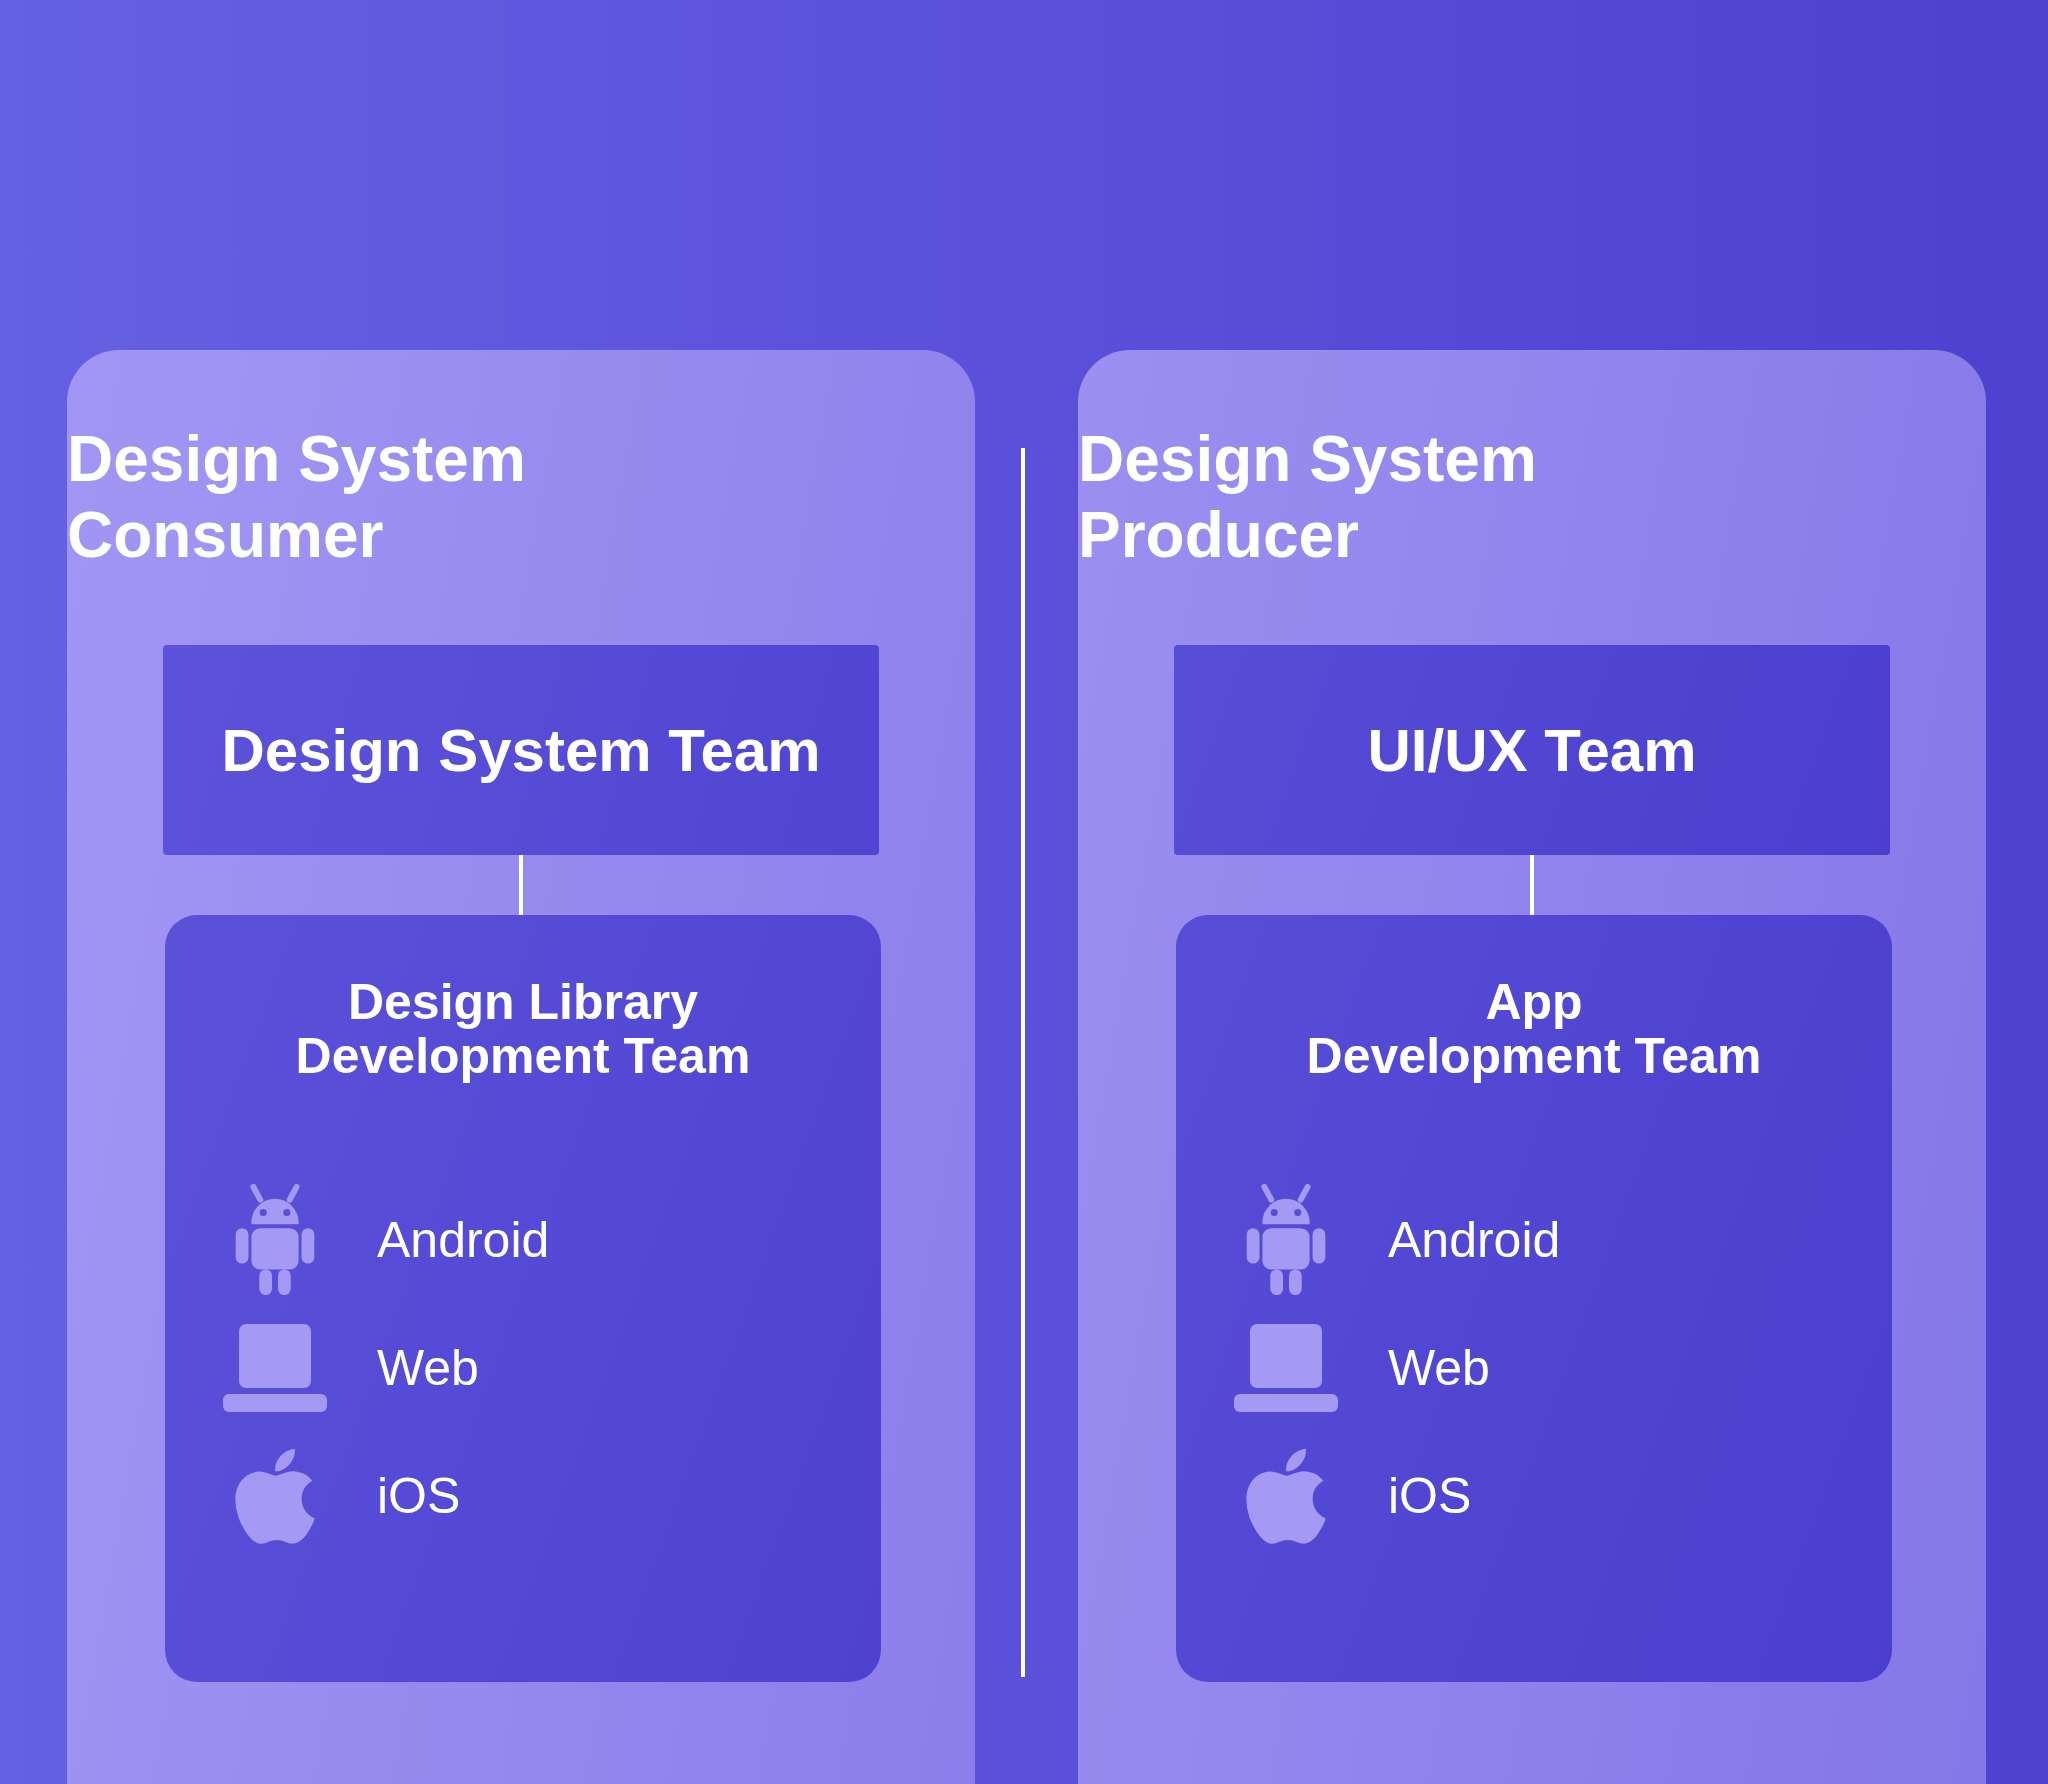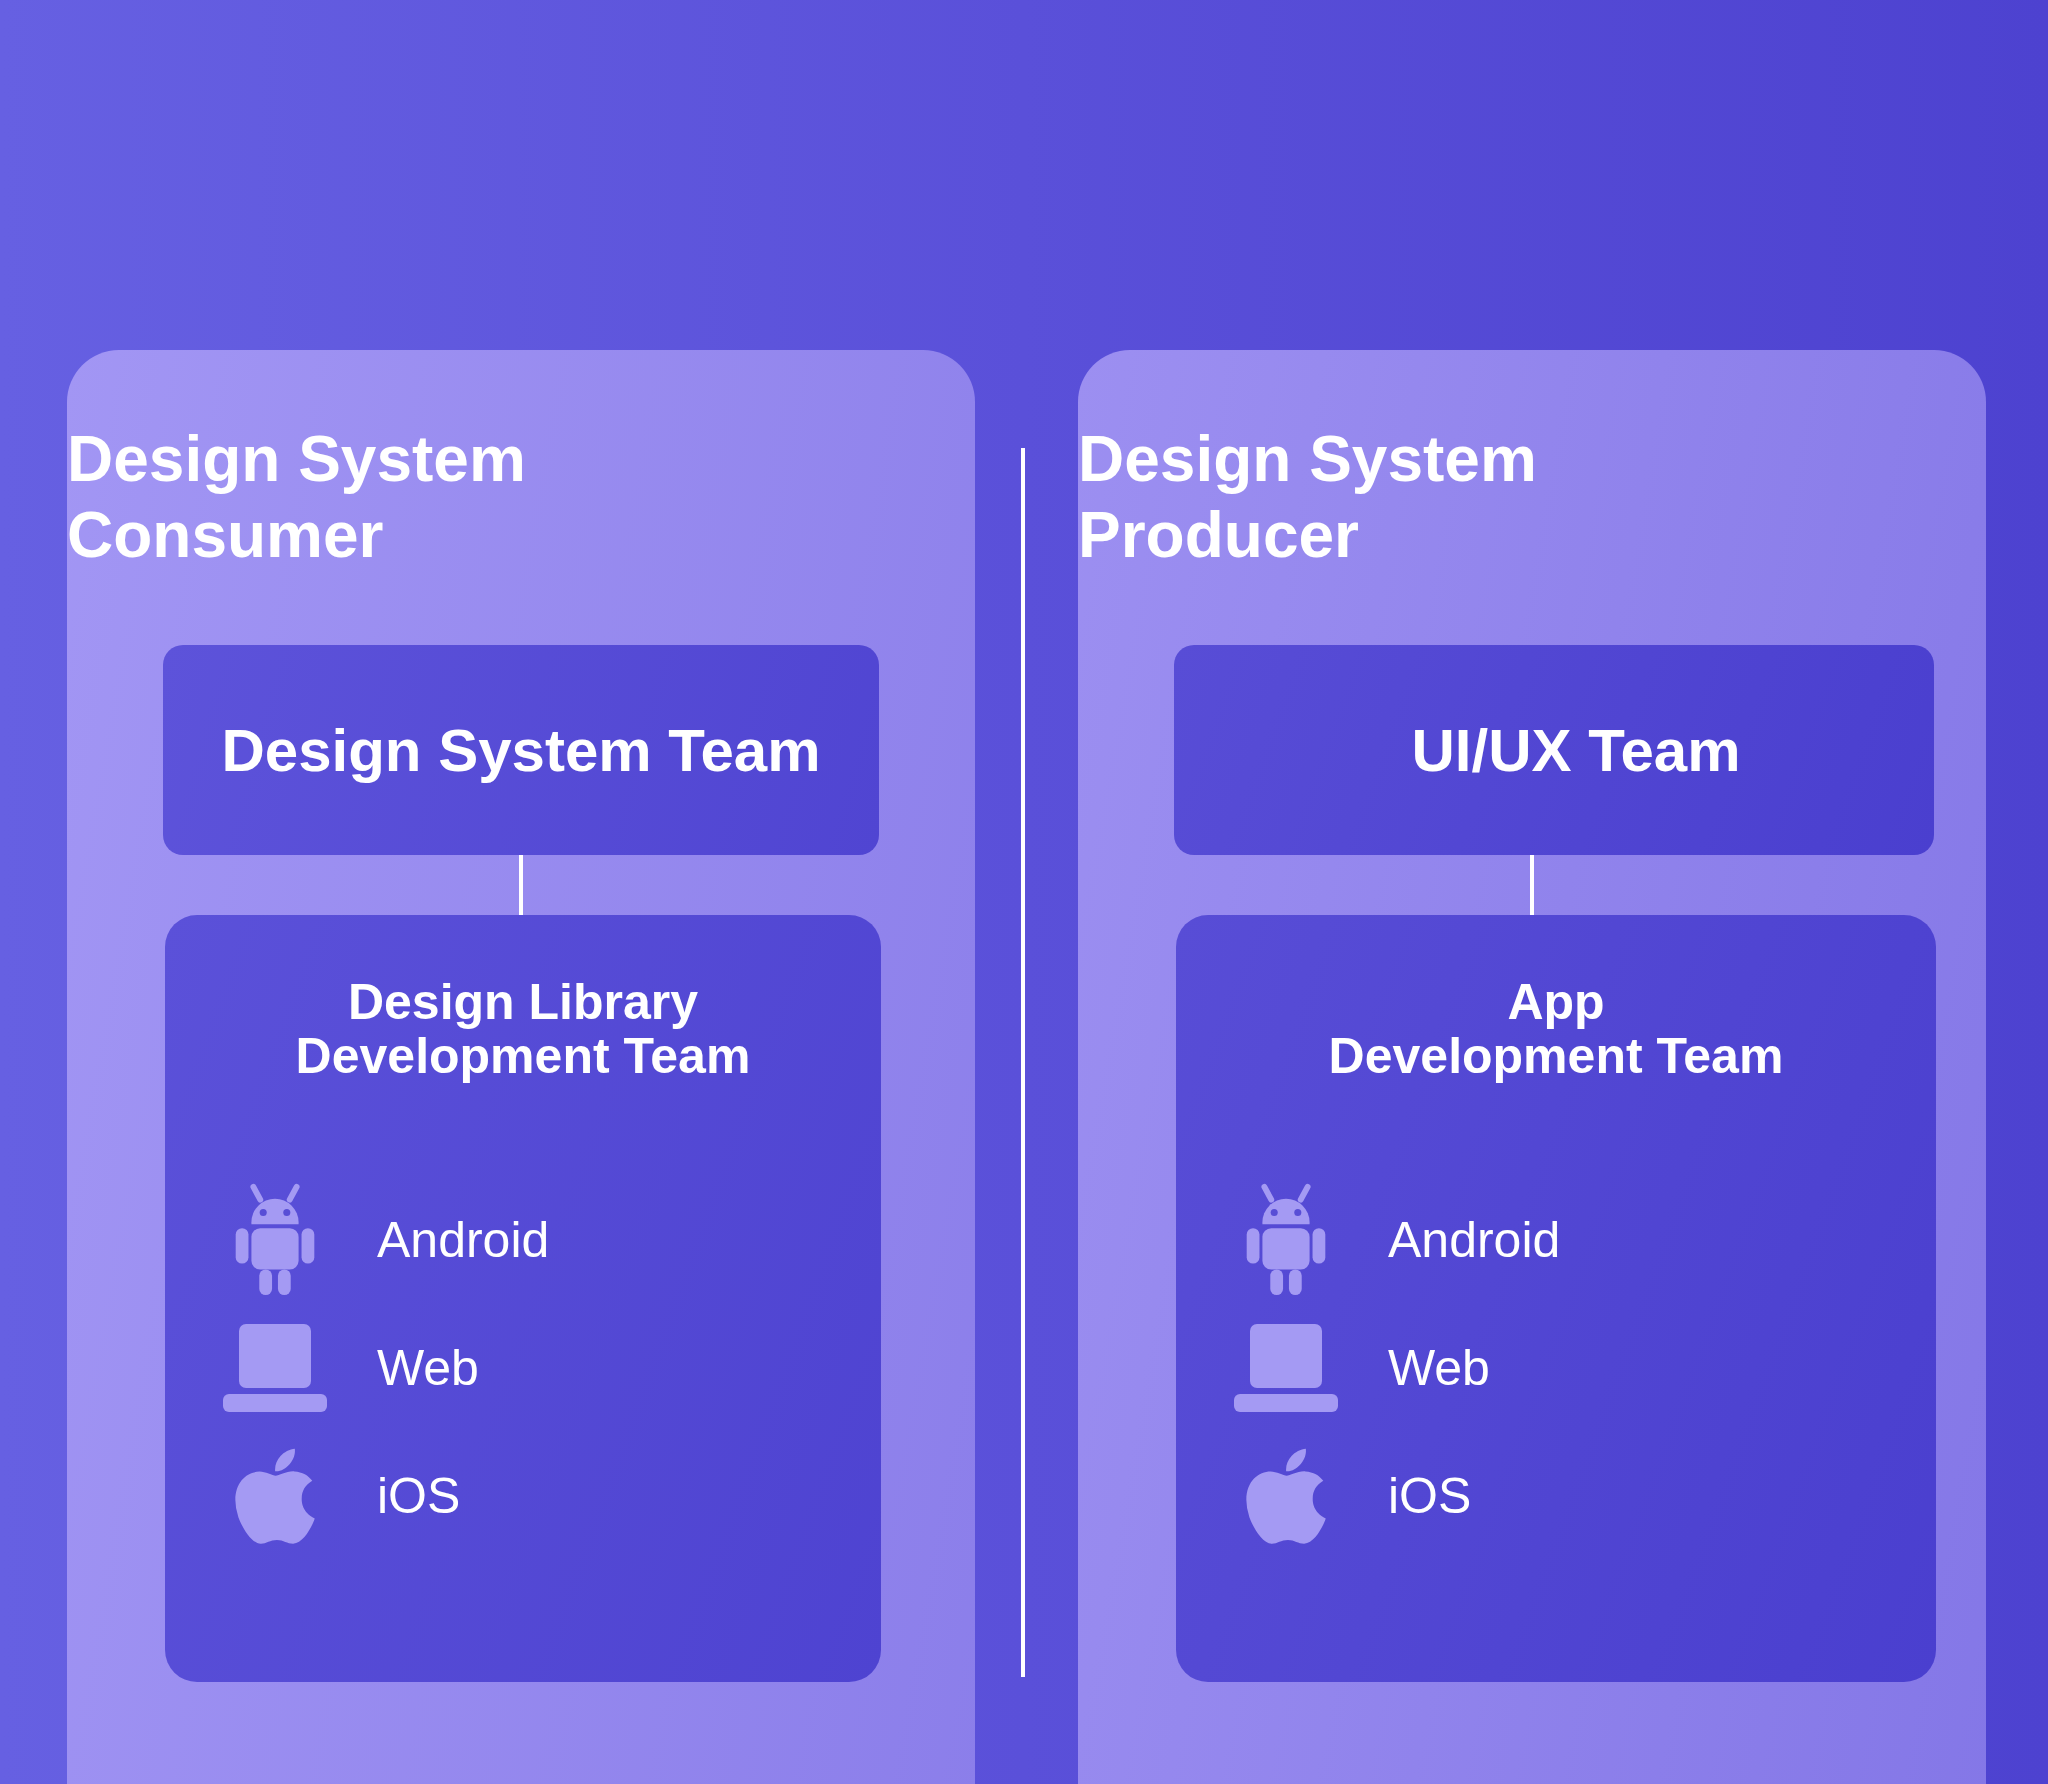--- a/index.html
+++ b/index.html
@@ -30,40 +30,39 @@
     background:#ffffff;
   }
   .panel-header {
     position:absolute; top:72px; left:0; width:100%;
     text-align:left;
     font-size:64px; font-weight:600; line-height:1.18;
   }
   .team-box {
     position:absolute; left:96px; top:295px;
     width:716px; height:210px;
-    border-radius:20px;
+    border-radius:4px;
     background:linear-gradient(105deg, #5d53da 0%, #5045d2 100%);
     display:flex; align-items:center; justify-content:center;
     font-size:60px; font-weight:700;
   }
   .connector {
     position:absolute; left:452px; top:505px;
     width:4px; height:62px;
     background:#ffffff;
   }
   .dev-box {
     position:absolute; left:98px; top:565px;
     width:716px; height:767px;
     border-radius:32px;
     background:linear-gradient(110deg, #5b51d9 0%, #4e43d1 100%);
   }
   .panel-right .team-box,
   .panel-right .dev-box {
     background:linear-gradient(110deg, #584dd6 0%, #4a3fcf 100%);
-    padding-left:44px;
   }
   .dev-title {
     position:absolute; top:60px; left:0; width:100%;
     text-align:center;
     font-size:50px; font-weight:600; line-height:1.08;
   }
   .platforms {
     position:absolute; top:261px; left:58px; right:40px;
     display:flex; flex-direction:column;
   }

